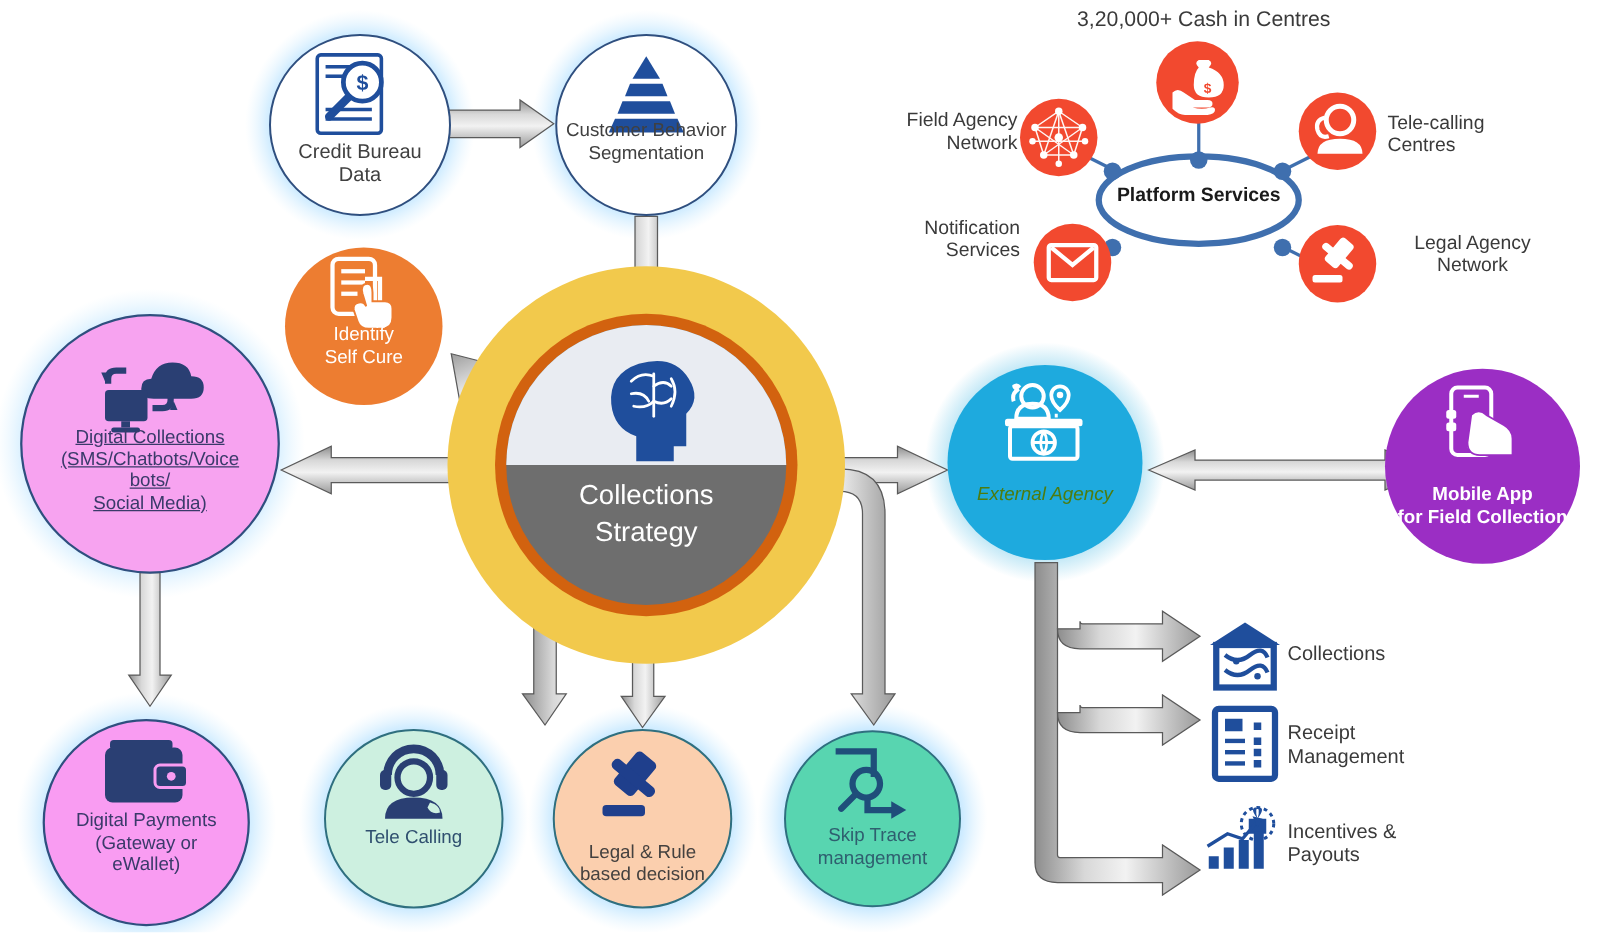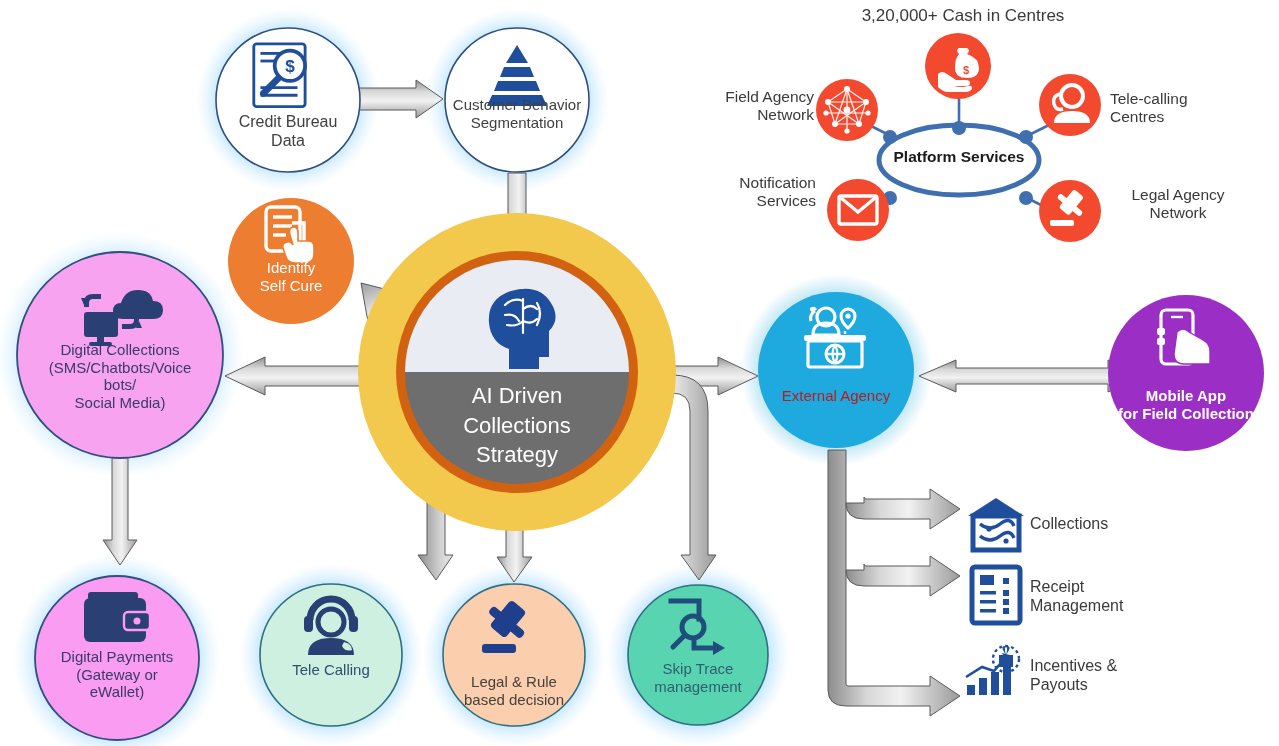--- a/index.html
+++ b/index.html
@@ -406,21 +406,21 @@
 <div class="node-label" style="left:442px;top:96px;width:150px;font-size:15px;color:#404040;">
   <div>Customer Behavior</div>
   <div>Segmentation</div>
 </div>
 
 <div class="node-label" style="left:231px;top:259px;width:120px;font-size:15px;color:#ffffff;">
   <div>Identify</div>
   <div>Self Cure</div>
 </div>
 
-<div class="node-label" style="left:11px;top:341px;width:218px;font-size:15px;color:#3a3a6a;">
+<div class="node-label" style="left:11px;top:341px;width:218px;font-size:15px;color:#3a3a6a;text-decoration:underline;">
   <div>Digital Collections</div>
   <div>(SMS/Chatbots/Voice</div>
   <div>bots/</div>
   <div>Social Media)</div>
 </div>
 
 <div class="node-label" style="left:22px;top:648px;width:190px;font-size:15px;color:#3a3a6a;">
   <div>Digital Payments</div>
   <div>(Gateway or</div>
   <div>eWallet)</div>
@@ -434,26 +434,25 @@
   <div>Legal &amp; Rule</div>
   <div>based decision</div>
 </div>
 
 <div class="node-label" style="left:623px;top:660px;width:150px;font-size:15px;color:#2f5f6f;">
   <div>Skip Trace</div>
   <div>management</div>
 </div>
 
 <div class="node-label" style="left:407px;top:381px;width:220px;font-size:22px;color:#ffffff;line-height:1.35;">
-  <div>AI Driven</div>
   <div>Collections</div>
   <div>Strategy</div>
 </div>
 
-<div class="node-label" style="left:761px;top:387px;width:150px;font-size:15px;color:#b91c1c;">
+<div class="node-label" style="left:761px;top:387px;width:150px;font-size:15px;color:#4d7c0f;font-style:italic;">
   <div>External Agency</div>
 </div>
 
 <div class="node-label" style="left:1110px;top:387px;width:152px;font-size:15px;color:#ffffff;font-weight:700;">
   <div>Mobile App</div>
   <div>for Field Collection</div>
 </div>
 
 <div class="node-label" style="left:1030px;top:515px;width:200px;font-size:16px;color:#3a3a3a;text-align:left;">
   <div>Collections</div>

